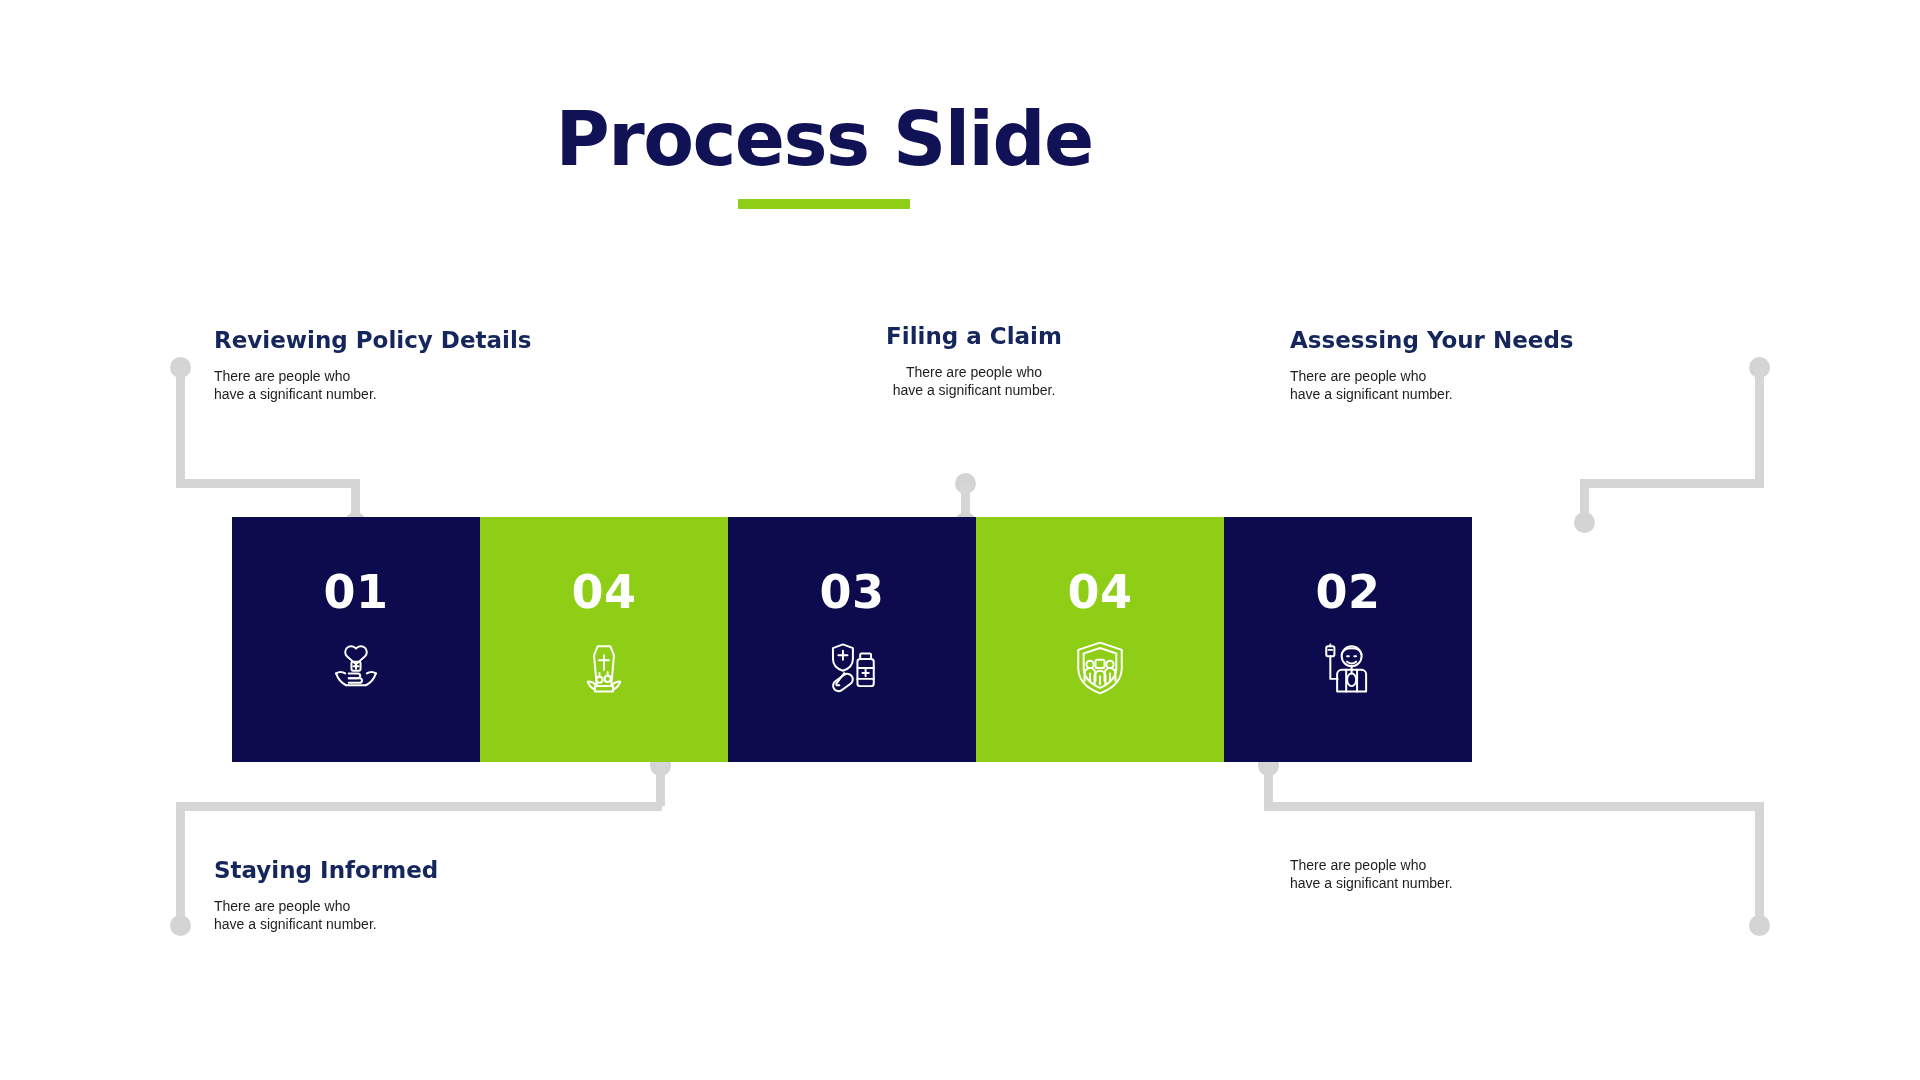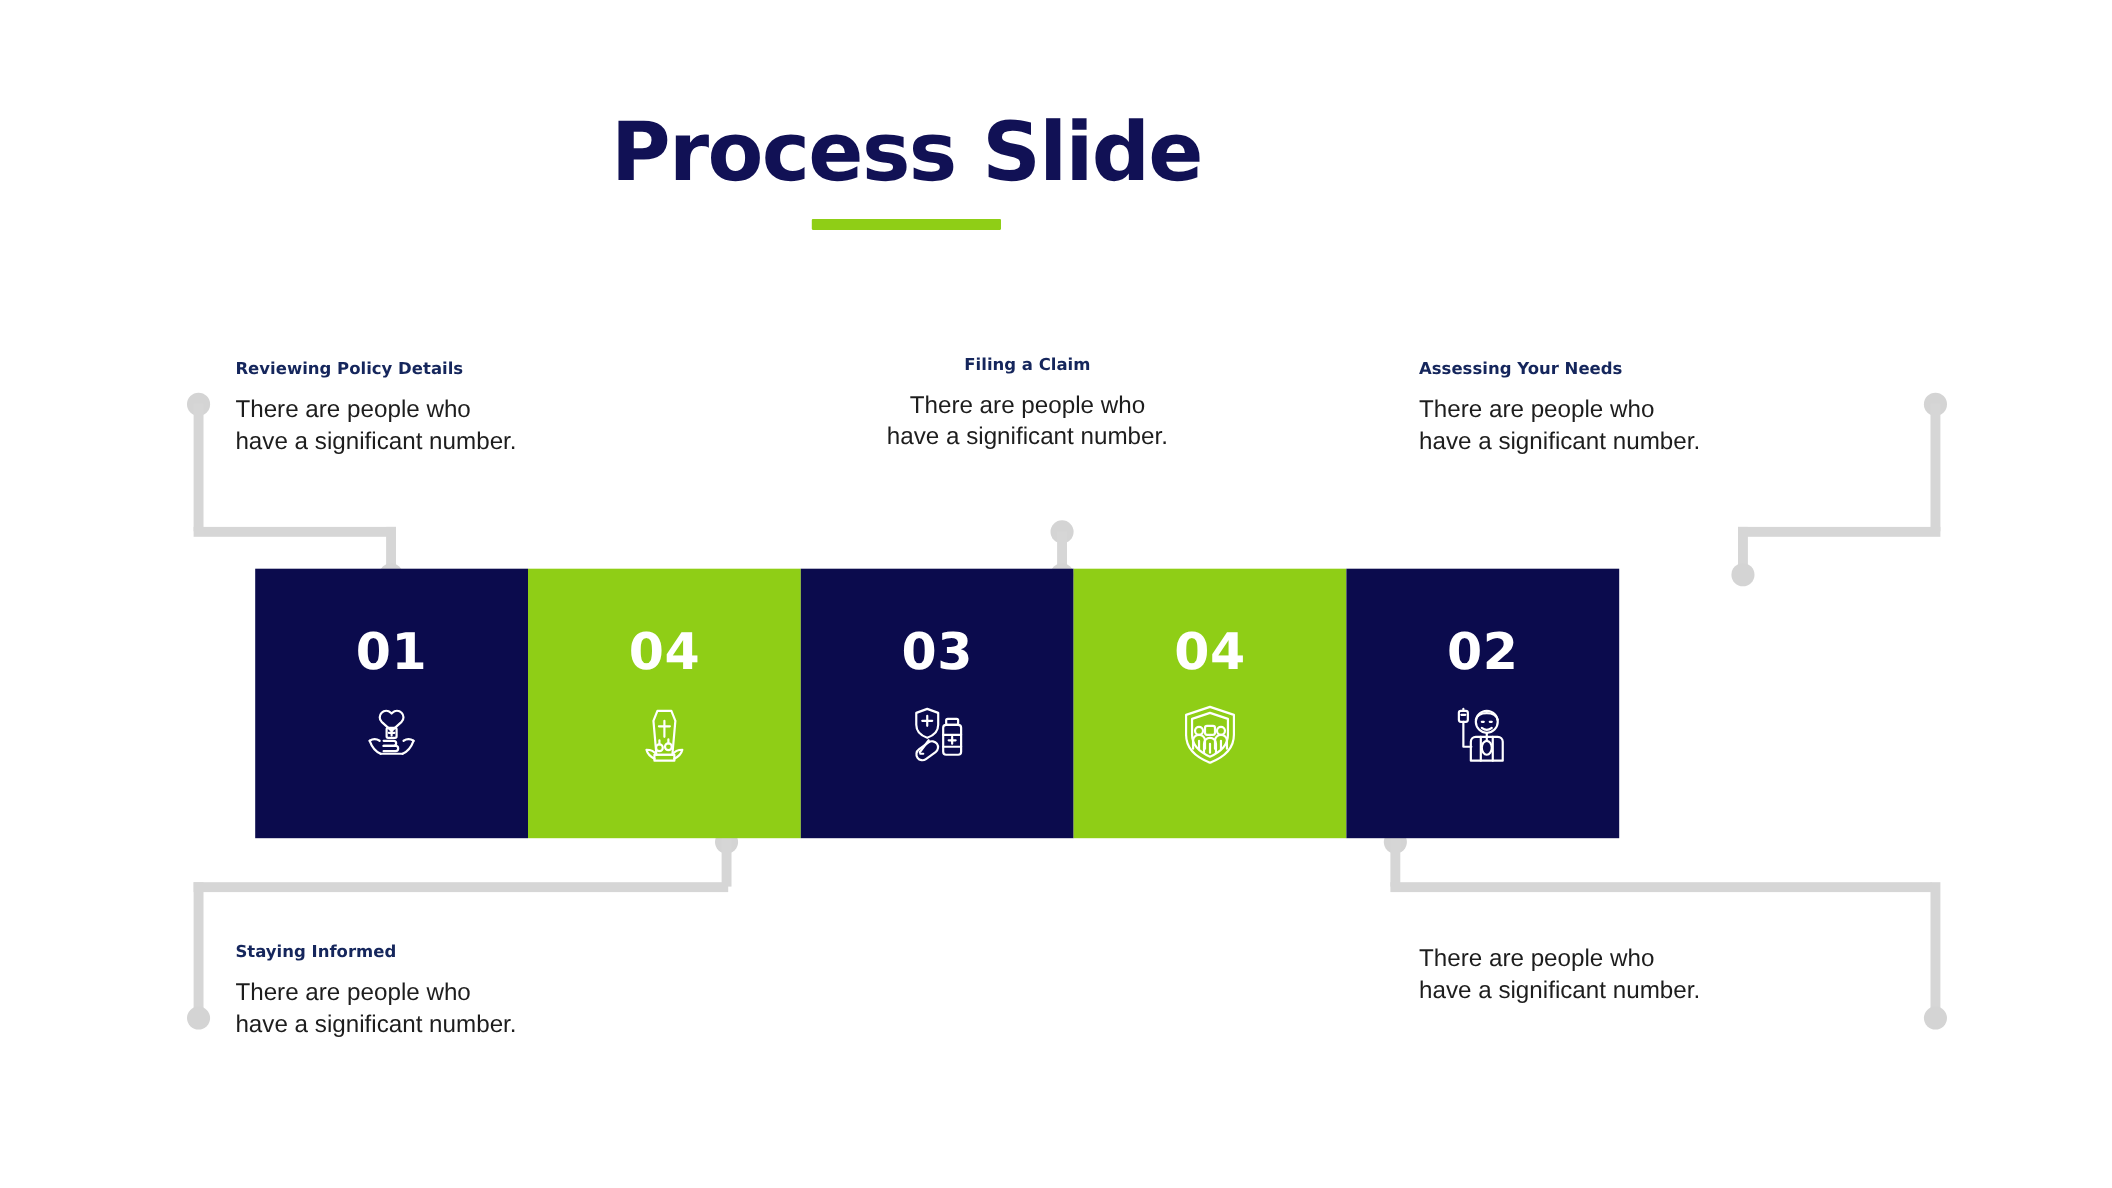--- a/index.html
+++ b/index.html
@@ -66,41 +66,41 @@
   .box-icon {
     margin-top:22px;
     width:62px; height:62px;
     display:flex; align-items:center; justify-content:center;
   }
   .box-icon svg { width:58px; height:58px; display:block; }
 
   
   .callout { position:absolute; width:420px; }
   .callout .c-title {
-    font-size:15px;
+    font-size:23px;
     font-weight:700;
     color:#15265C;
     line-height:1.25;
     margin-bottom:12px;
     font-family:"DejaVu Sans", sans-serif;
   }
   .callout .c-body {
-    font-size:22px;
+    font-size:14px;
     color:#1d1d1d;
     line-height:1.32;
     font-weight:400;
   }
   .align-left   { text-align:left; }
   .align-right  { text-align:left; }
   .align-center { text-align:center; }
 
   
   .c1 { top:326px; left:214px;  }
   .c2 { top:856px; left:214px;  }
-  .c3 { top:322px; left:724px;  }
+  .c3 { top:322px; left:764px;  }
   .c4 { top:326px; left:1290px; }
   .c5 { top:856px; left:1290px; }
 
   
   .conn { position:absolute; }
   .ln  { position:absolute; background:#D6D6D6; }
   .ln.v { width:9px; }
   .ln.h { height:9px; }
   .dot {
     position:absolute;

